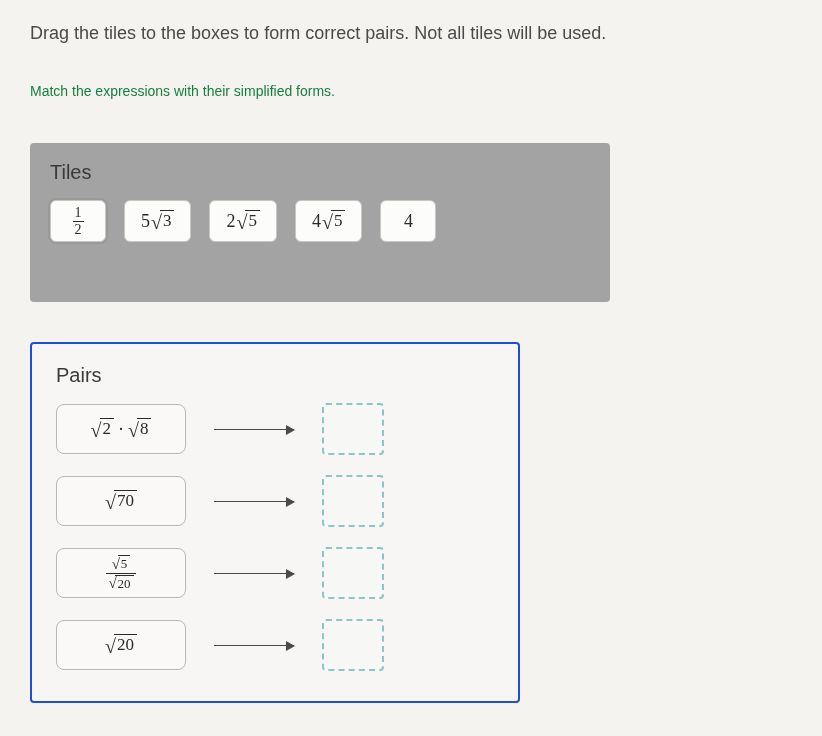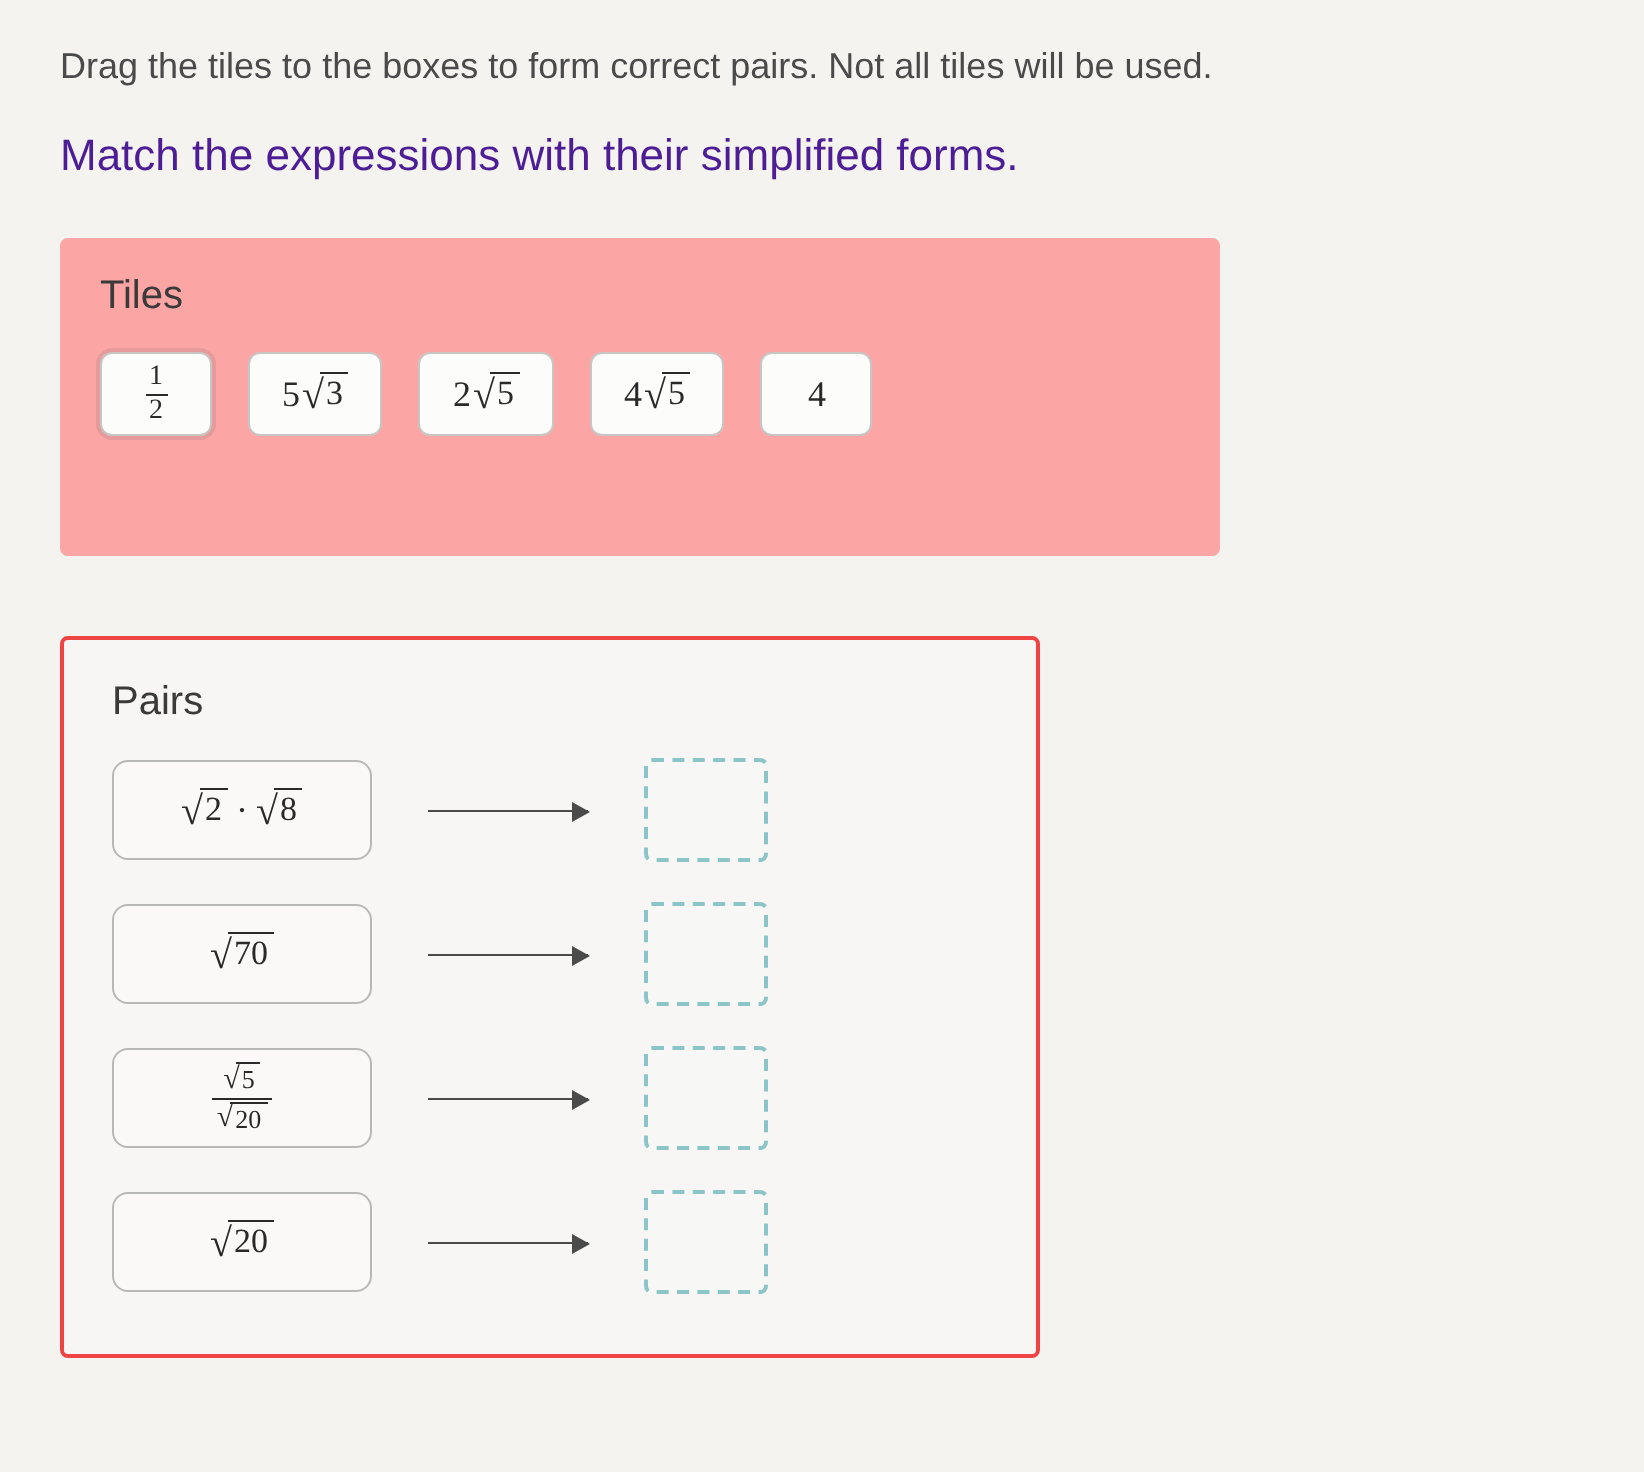--- a/index.html
+++ b/index.html
@@ -11,30 +11,30 @@
       font-family: -apple-system, BlinkMacSystemFont, 'Segoe UI', Arial, sans-serif;
       background: #f5f3f0;
       width: 822px;
       height: 736px;
       padding: 20px 30px;
       color: #3a3a3a;
     }
     .instructions {
       font-size: 18px;
       color: #4a4a4a;
-      margin-bottom: 18px;
+      margin-bottom: 36px;
       line-height: 1.5;
     }
     .sub-instructions {
-      font-size: 22px;
-      color: #4c1d95;
-      margin-bottom: 28px;
+      font-size: 14px;
+      color: #15803d;
+      margin-bottom: 44px;
     }
     .tiles-panel {
-      background: #fca5a5;
+      background: #a3a3a3;
       border-radius: 4px;
       padding: 18px 20px 60px 20px;
       width: 580px;
       margin-bottom: 40px;
     }
     .panel-title {
       font-size: 20px;
       color: #3a3a3a;
       margin-bottom: 16px;
       font-weight: 400;
@@ -56,21 +56,21 @@
       align-items: center;
       justify-content: center;
       min-width: 56px;
       height: 42px;
       font-family: 'Times New Roman', serif;
     }
     .tile.selected {
       box-shadow: 0 0 0 2px rgba(100,100,100,0.15);
     }
     .pairs-panel {
-      border: 2px solid #ef4444;
+      border: 2px solid #1d4ed8;
       border-radius: 4px;
       padding: 20px 24px 30px 24px;
       width: 490px;
       background: rgba(255,255,255,0.25);
     }
     .pair-row {
       display: flex;
       align-items: center;
       gap: 18px;
       margin-bottom: 20px;

